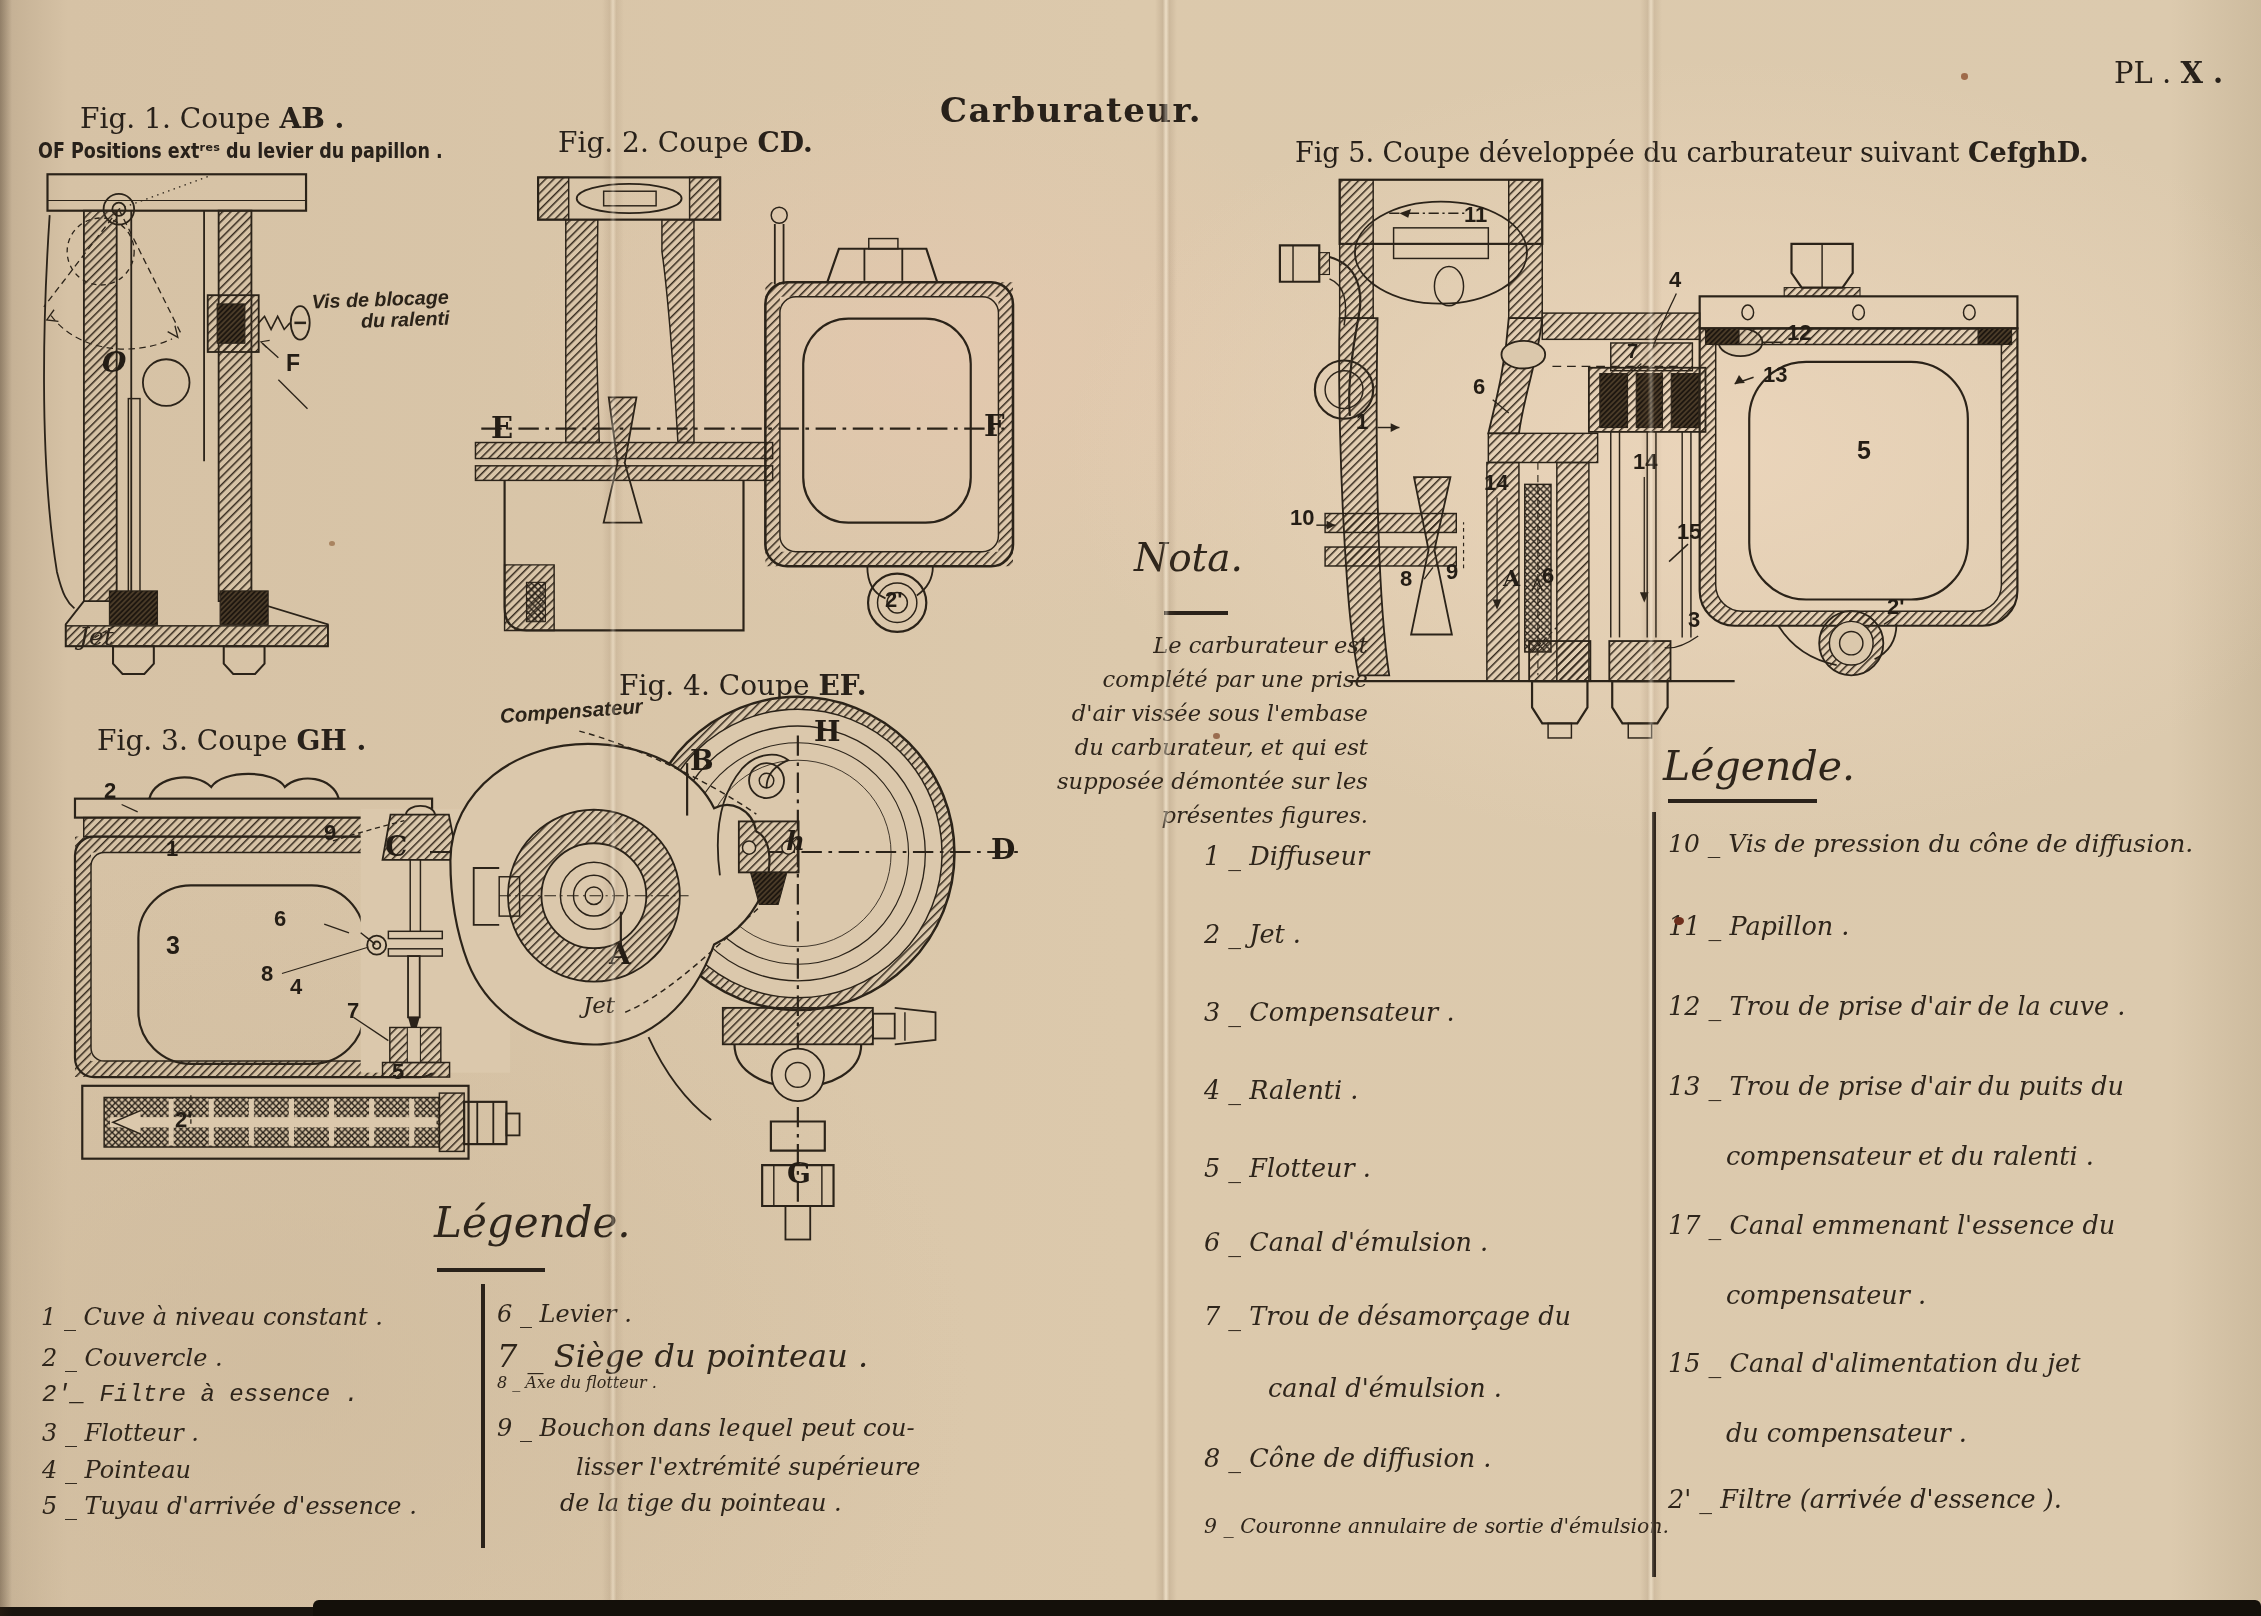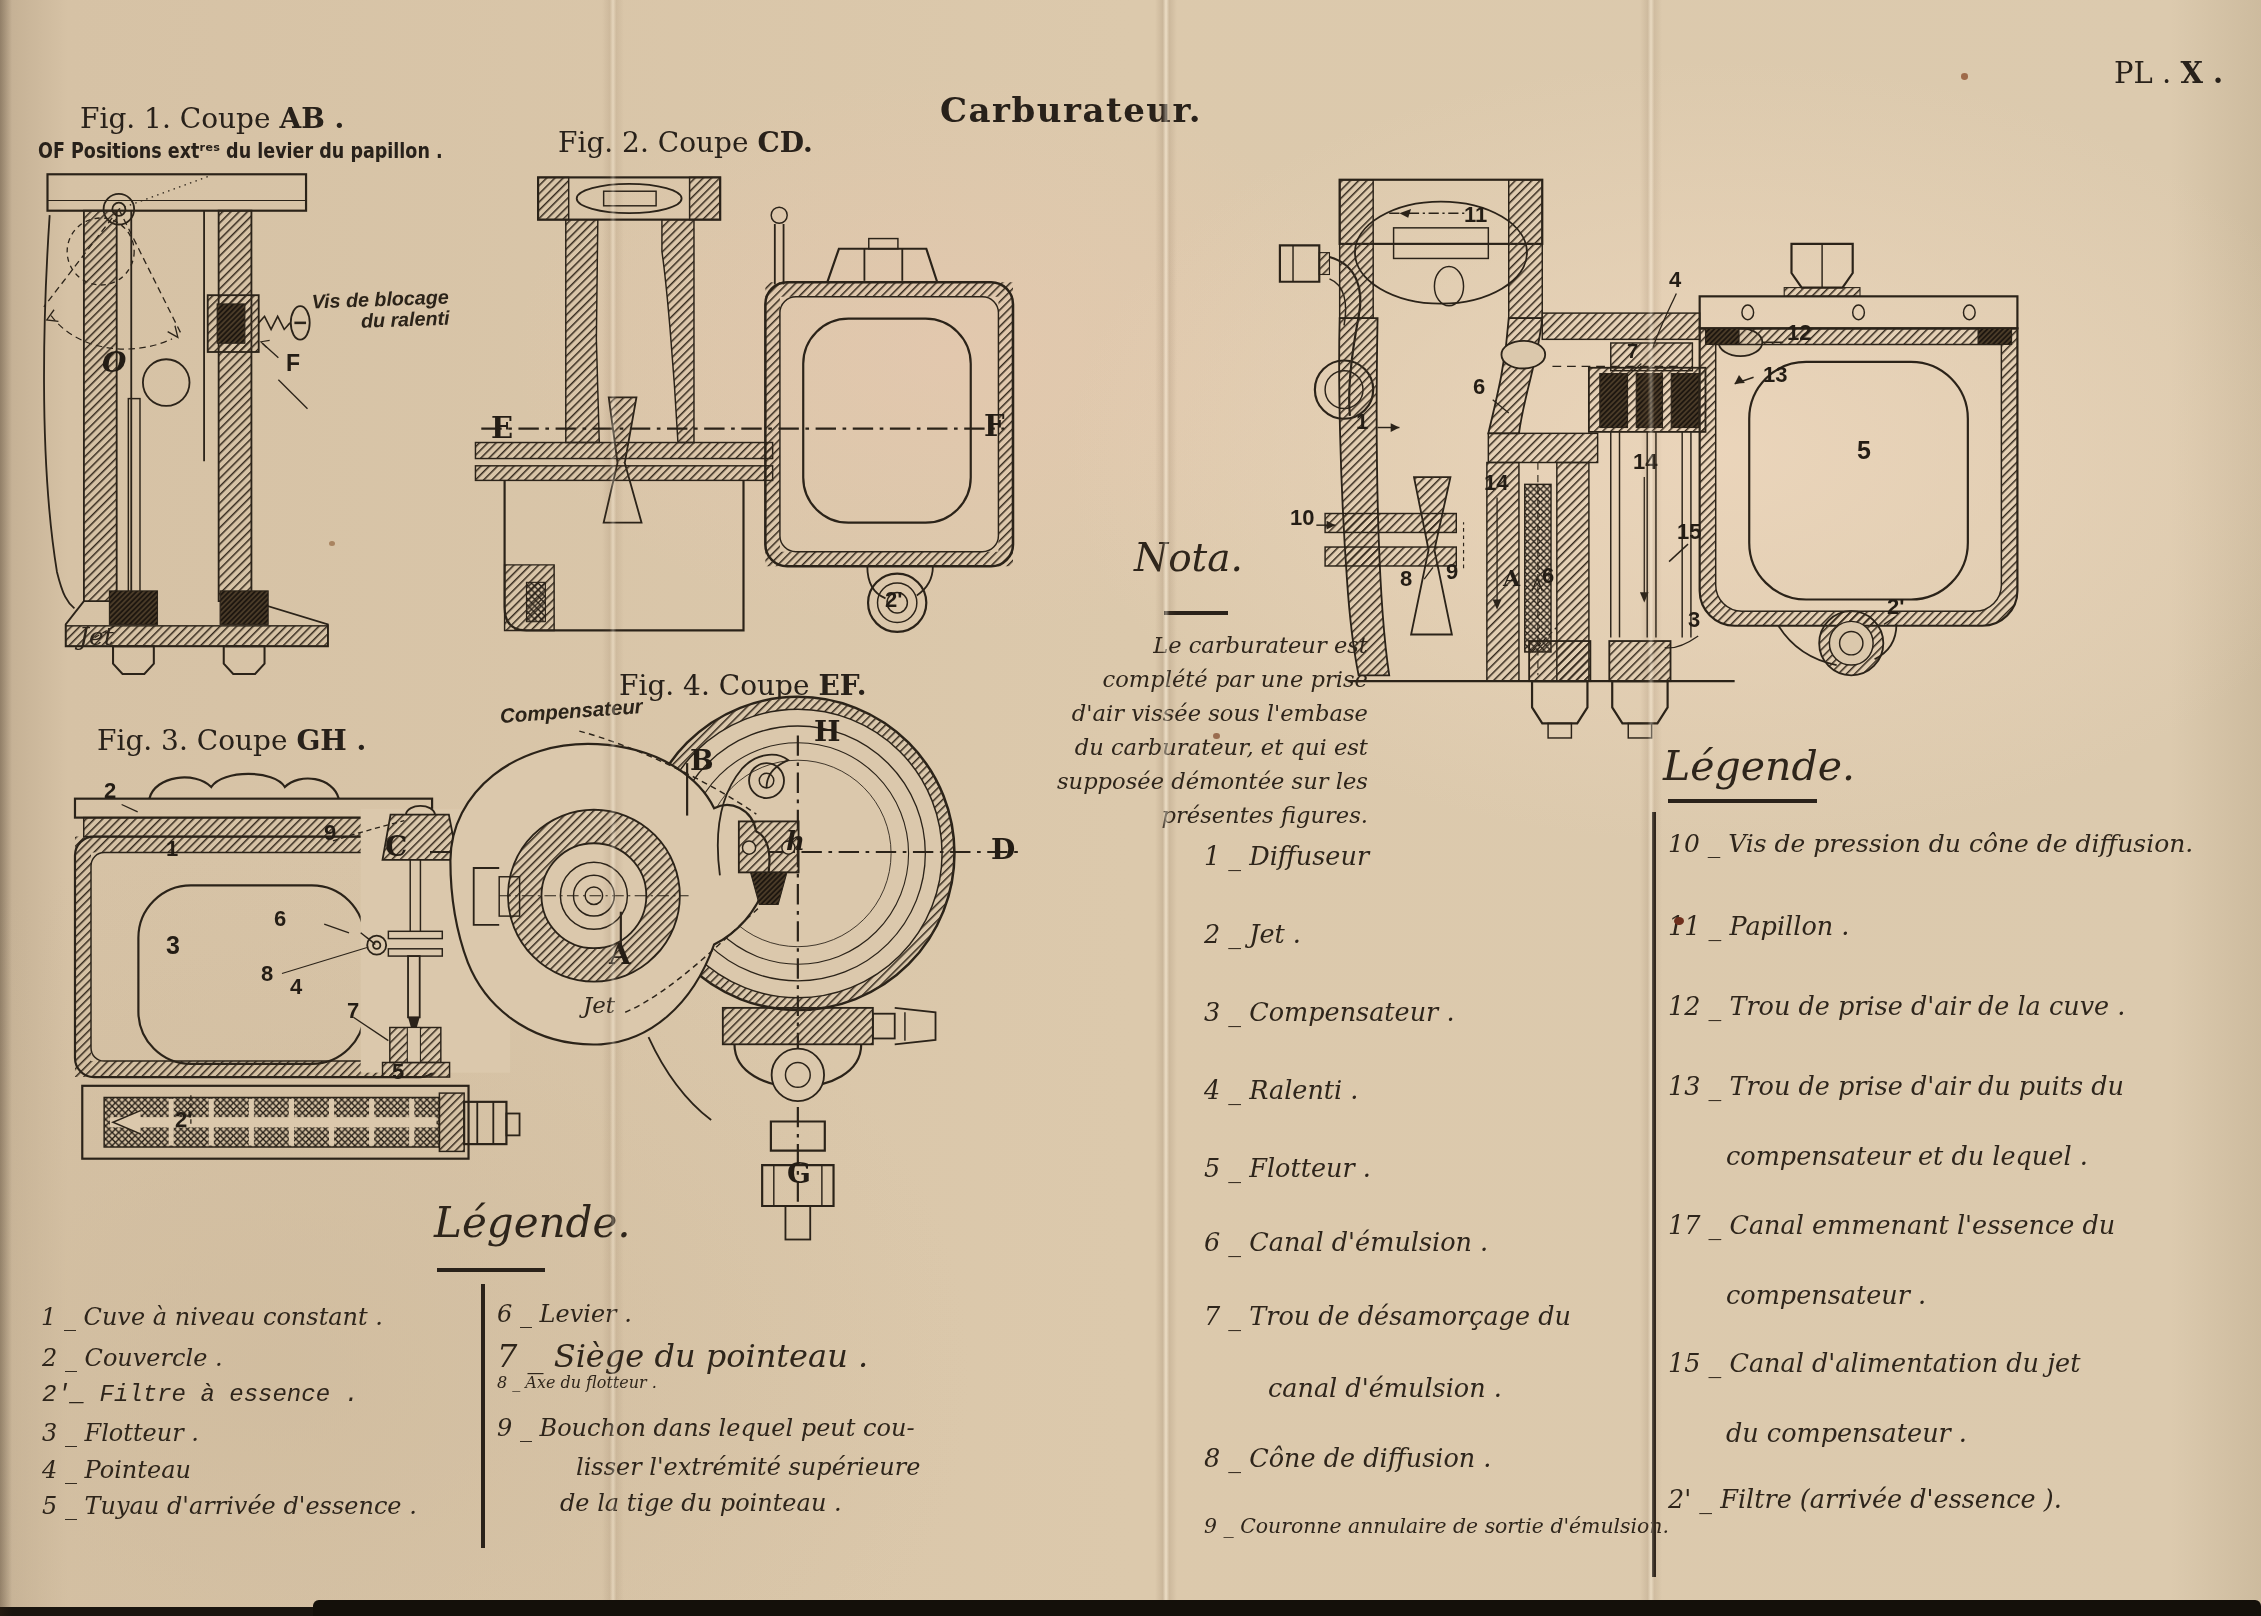--- a/index.html
+++ b/index.html
@@ -51,20 +51,23 @@
 
   <div class="t print" style="left:80px;top:104px;font-size:28px;">
     <span>Fig. 1. Coupe </span><span class="bold">AB .</span>
   </div>
   <div class="t condensed" style="left:38px;top:141px;font-size:20.4px;">OF Positions extʳᵉˢ du levier du papillon .</div>
 
   <div class="t print" style="left:558px;top:128px;font-size:28px;">
     <span>Fig. 2. Coupe </span><span class="bold">CD.</span>
   </div>
 
+  <div class="t print" style="left:1295px;top:139px;font-size:27px;">
+    <span>Fig 5. Coupe développée du carburateur suivant </span><span class="bold">CefghD.</span>
+  </div>
 
   <div class="t print" style="left:97px;top:726px;font-size:28px;">
     <span>Fig. 3. Coupe </span><span class="bold">GH .</span>
   </div>
 
   <div class="t print" style="left:619px;top:671px;font-size:28px;">
     <span>Fig. 4. Coupe </span><span class="bold">EF.</span>
   </div>
 
   <svg style="left:22px;top:164px;" width="437" height="510" viewBox="0 0 600 700" fill="none" stroke="#2b2319" stroke-width="2.5">
@@ -413,21 +416,21 @@
   <span class="t script" style="left:1204px;top:1229px;font-size:25.5px;">6 _ Canal d'émulsion .</span>
   <span class="t script" style="left:1204px;top:1303px;font-size:25.5px;">7 _ Trou de désamorçage du</span>
   <span class="t script" style="left:1268px;top:1375px;font-size:25.5px;">canal d'émulsion .</span>
   <span class="t script" style="left:1204px;top:1445px;font-size:25.5px;">8 _ Cône de diffusion .</span>
   <span class="t script" style="left:1204px;top:1516px;font-size:20.4px;">9 _ Couronne annulaire de sortie d'émulsion.</span>
 
   <span class="t script" style="left:1668px;top:831px;font-size:25px;">10 _ Vis de pression du cône de diffusion.</span>
   <span class="t script" style="left:1668px;top:913px;font-size:25.5px;">11 _ Papillon .</span>
   <span class="t script" style="left:1668px;top:993px;font-size:25.5px;">12 _ Trou de prise d'air de la cuve .</span>
   <span class="t script" style="left:1668px;top:1073px;font-size:25.5px;">13 _ Trou de prise d'air du puits du</span>
-  <span class="t script" style="left:1726px;top:1143px;font-size:25.5px;">compensateur et du lequel .</span>
+  <span class="t script" style="left:1726px;top:1143px;font-size:25.5px;">compensateur et du ralenti .</span>
   <span class="t script" style="left:1668px;top:1212px;font-size:25.5px;">17 _ Canal emmenant l'essence du</span>
   <span class="t script" style="left:1726px;top:1282px;font-size:25.5px;">compensateur .</span>
   <span class="t script" style="left:1668px;top:1350px;font-size:25.5px;">15 _ Canal d'alimentation du jet</span>
   <span class="t script" style="left:1726px;top:1420px;font-size:25.5px;">du compensateur .</span>
   <span class="t script" style="left:1668px;top:1486px;font-size:25.5px;">2' _ Filtre (arrivée d'essence ).</span>
 
   <div class="crease" style="left:602px;opacity:.7;"></div>
   <div class="crease" style="left:1155px;"></div>
   <div class="crease" style="left:1640px;opacity:.8;"></div>
   <div class="speck" style="left:1961px;top:73px;width:7.3px;height:6.6px;background:#8a4a28;opacity:.75;"></div>

